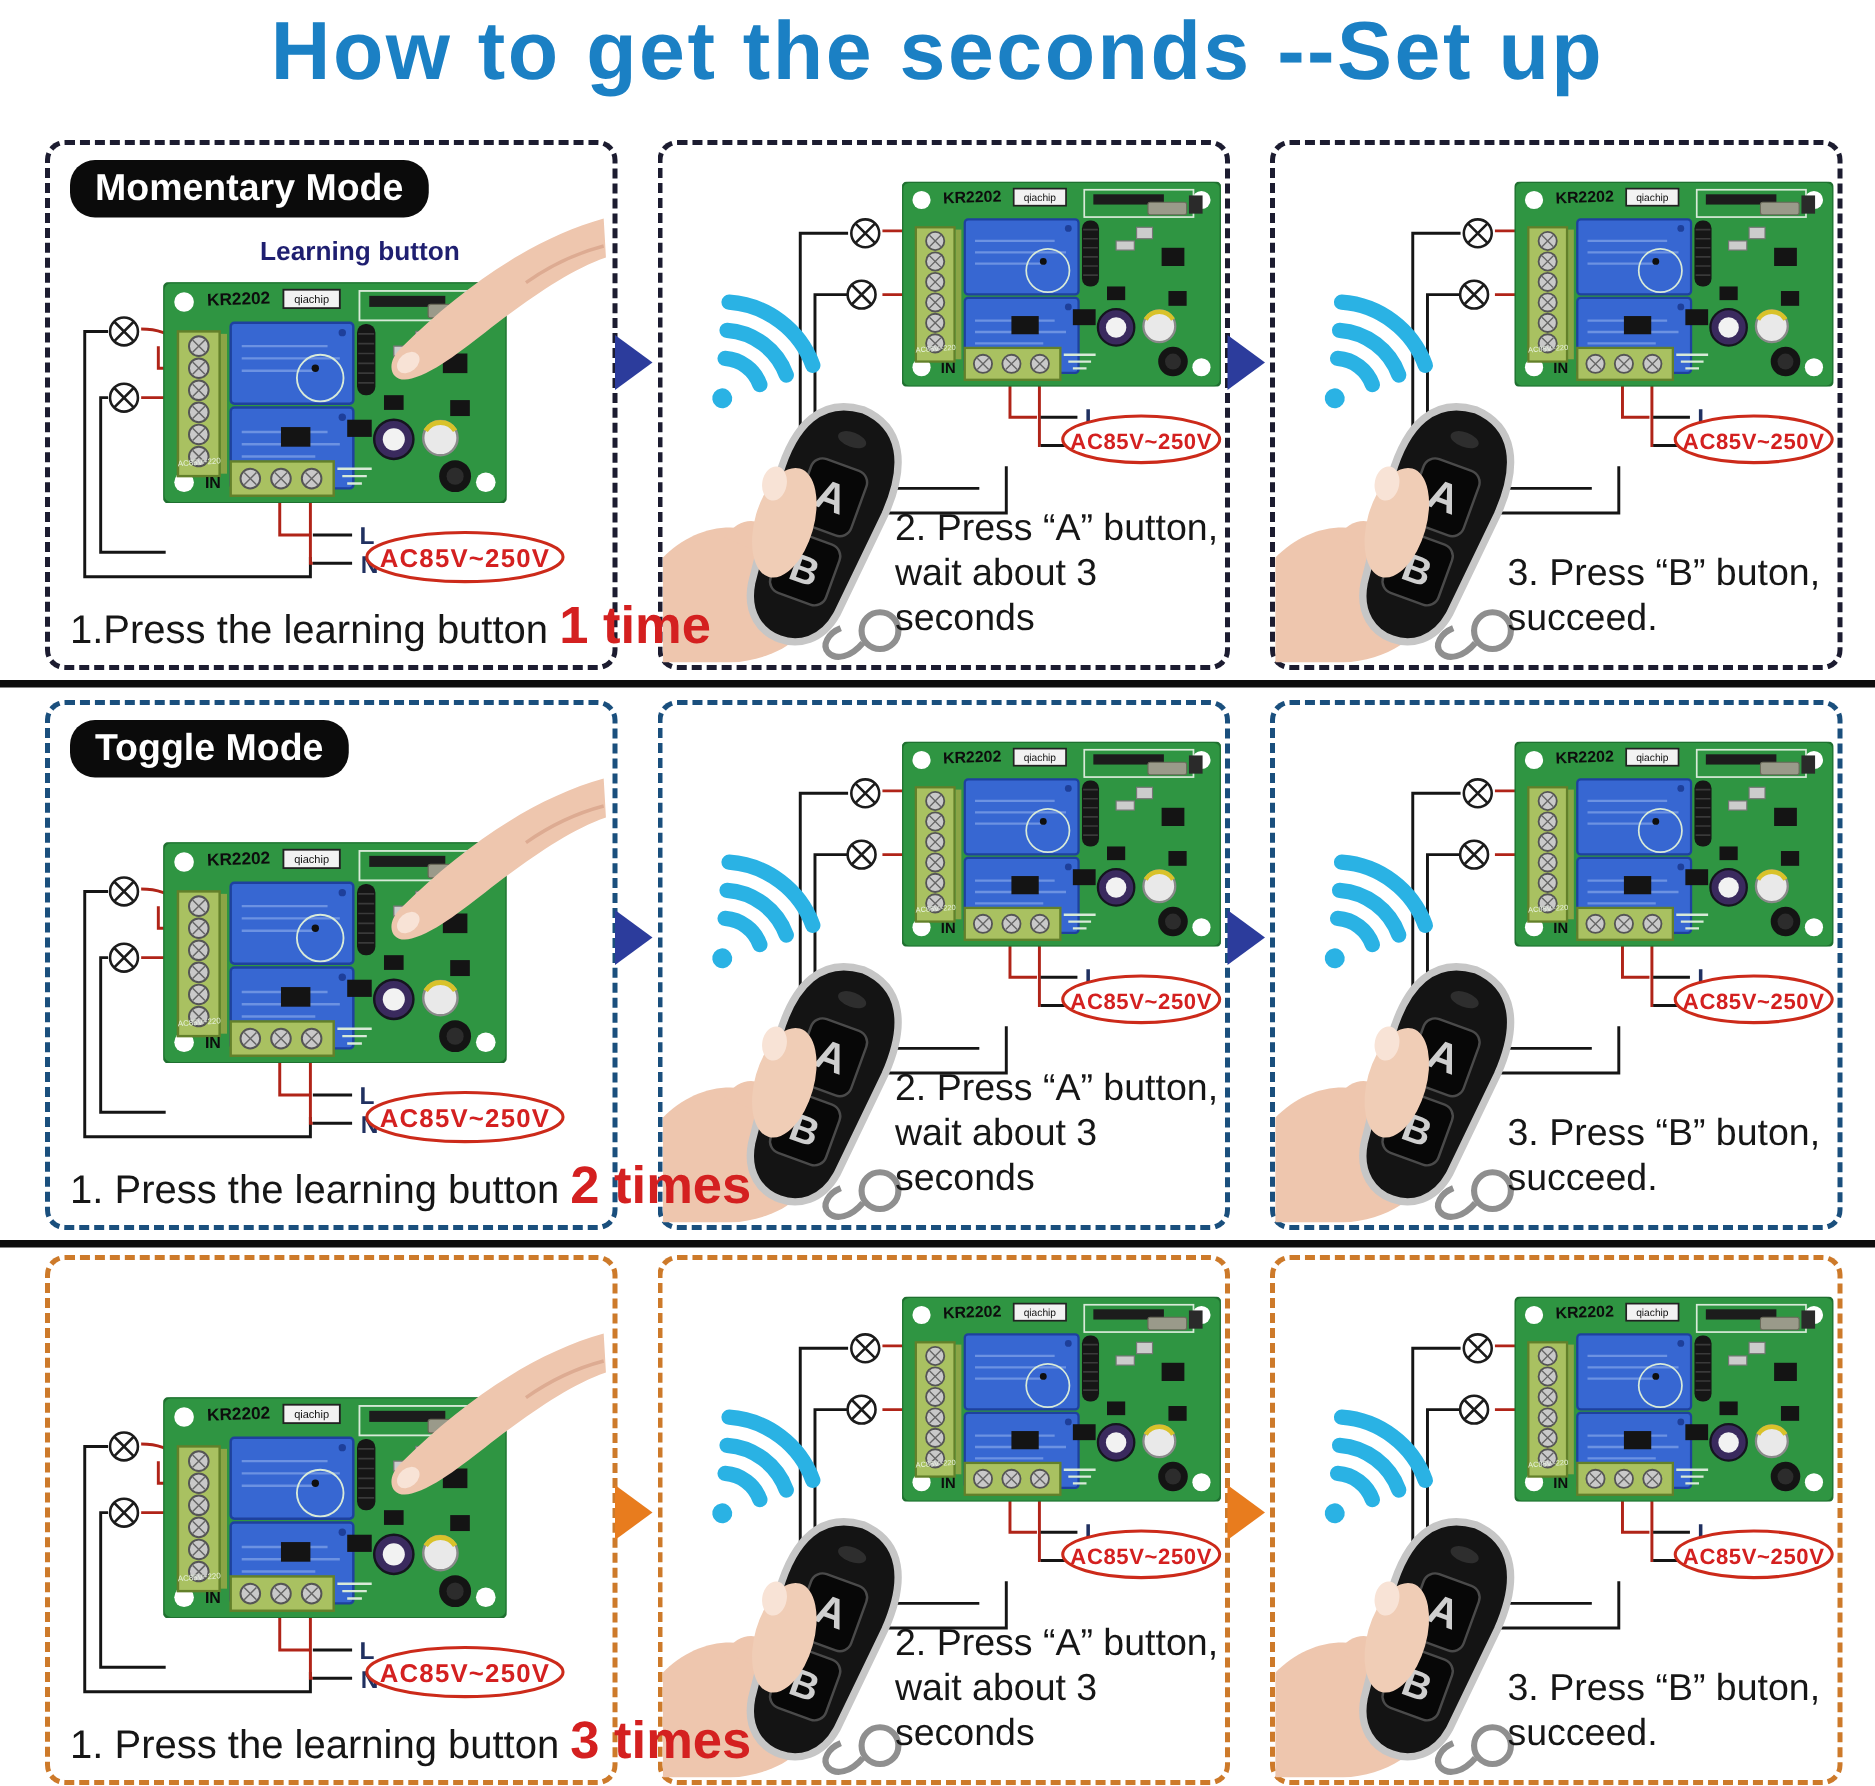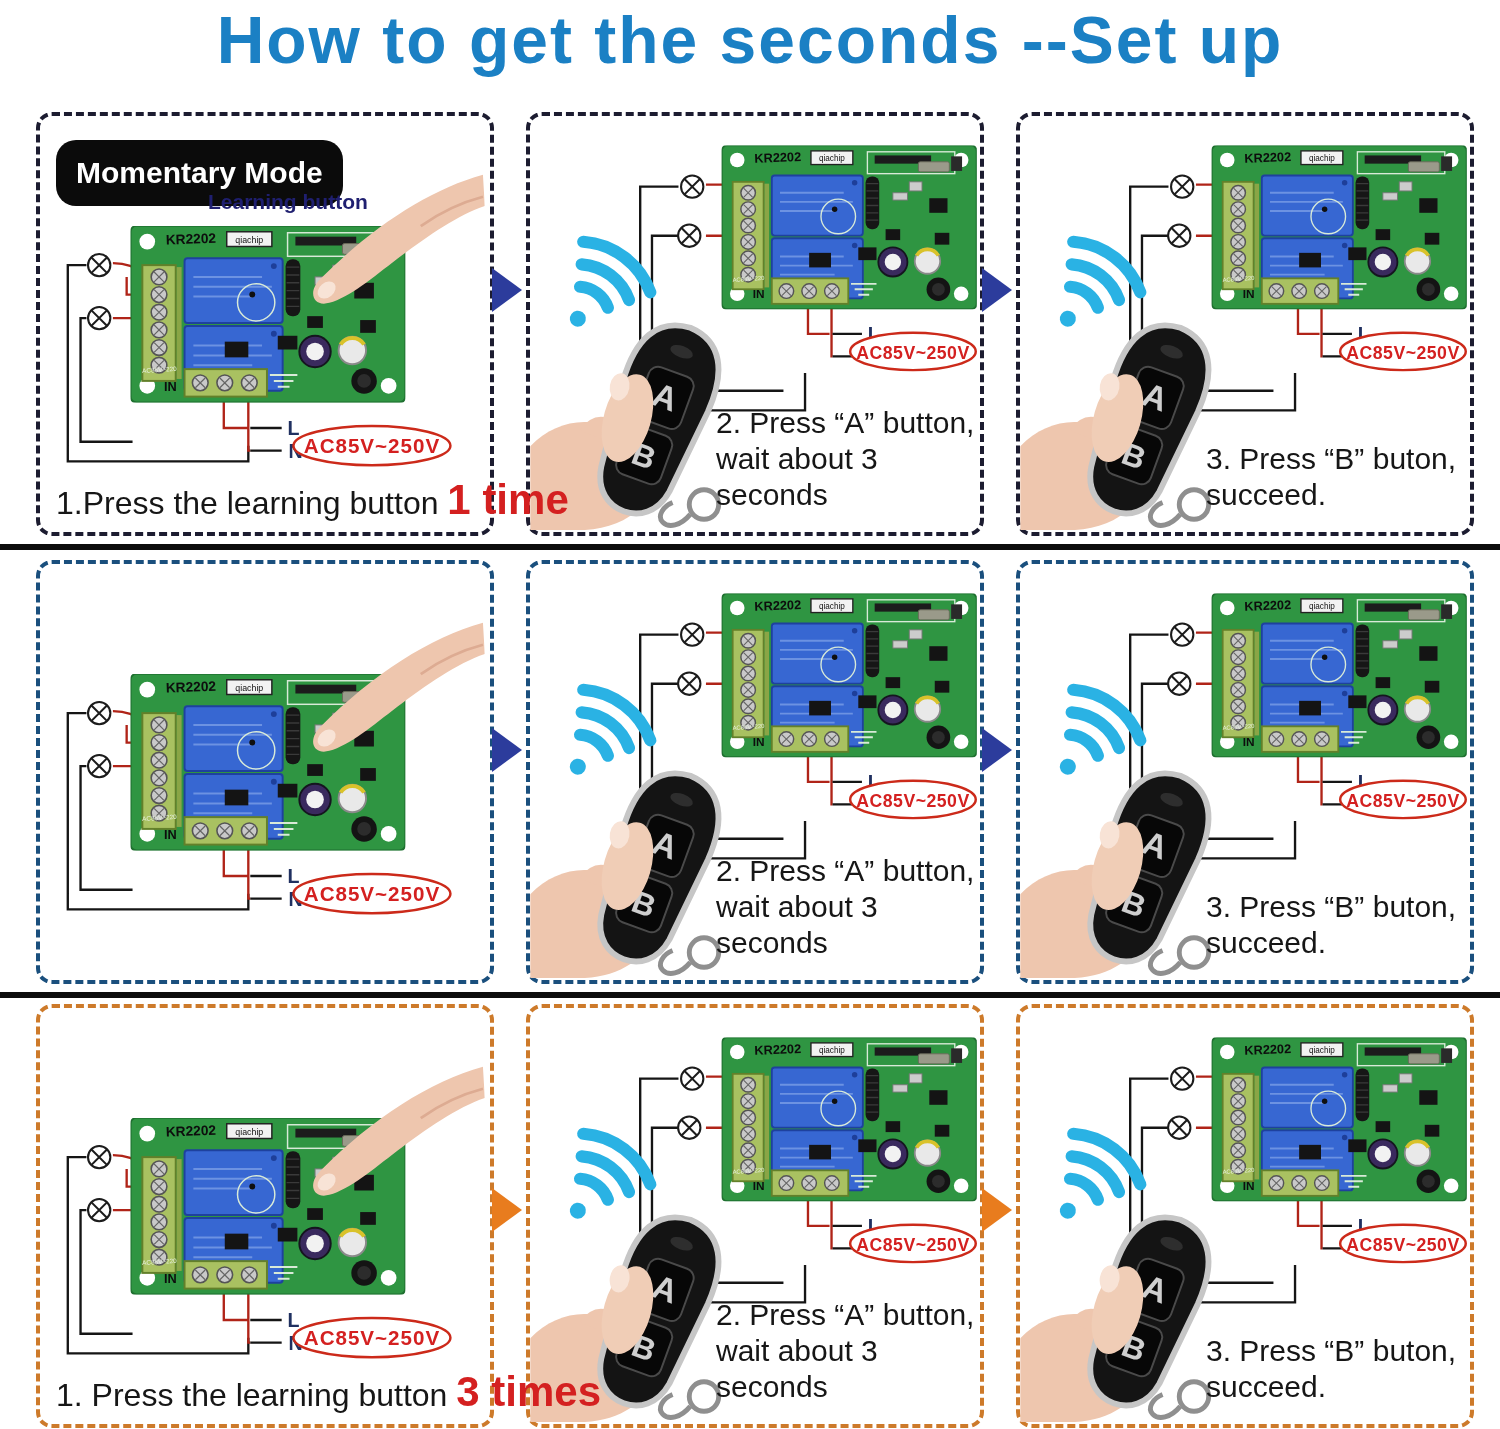--- a/index.html
+++ b/index.html
@@ -13,22 +13,22 @@
   }
   .sep{position:absolute;left:0;width:1500px;height:6px;background:#0d0d0d;}
   .panel{
     position:absolute;width:458px;height:424px;border:4px dashed #1c1c30;
     border-radius:16px;box-sizing:border-box;background:#fff;
   }
   .panel.r2{border-color:#1a4f7d;}
   .panel.r3{border-color:#cd7a2a;}
   .art{position:absolute;left:0;top:0;width:450px;height:416px;}
   .badge{
-    position:absolute;left:16px;top:24px;background:#0b0b0b;color:#ffffff;
-    font-size:30px;font-weight:bold;padding:16px 20px;border-radius:20px;z-index:3;
+    position:absolute;left:16px;top:12px;background:#0b0b0b;color:#ffffff;
+    font-size:30px;font-weight:bold;padding:6px 20px;border-radius:20px;z-index:3;
   }
   .learnlbl{
     position:absolute;left:168px;top:74px;color:#1f1f70;font-size:21px;
     font-weight:bold;z-index:3;
   }
   .cap{position:absolute;z-index:3;color:#161616;}
   .capA{left:16px;bottom:8px;font-size:32px;white-space:nowrap;text-align:right;}
   .capA .hl{color:#d42020;font-weight:bold;font-size:42px;}
   .capB{left:186px;bottom:19px;font-size:30px;line-height:1.2;width:264px;}
   .arrow{position:absolute;width:0;height:0;border-top:22px solid transparent;
@@ -236,23 +236,27 @@
     <div>3. Press  “B”  buton,</div>
       <div>succeed.</div>
   </div>
 </div>
 <div class="arrow" style="left:492px;top:268px;"></div>
 <div class="arrow" style="left:982px;top:268px;"></div>
 
 <div class="sep" style="top:544px;"></div>
 
 <div class="panel r2" style="left:36px;top:560px;">
+  <div class="badge">Toggle Mode</div>
   <svg class="art" viewBox="0 0 458 424">
       <use href="#artA"></use>
     </svg>
+  <div class="cap capA">
+    <span>1. Press the learning button</span> <span class="hl">2 times</span>
+  </div>
 </div>
 <div class="panel r2" style="left:526px;top:560px;">
   <svg class="art" viewBox="0 0 458 424">
       <use href="#artB"></use>
     </svg>
   <div class="cap capB">
     <div>2. Press  “A”  button,</div>
       <div>wait about 3 seconds</div>
   </div>
 </div>

